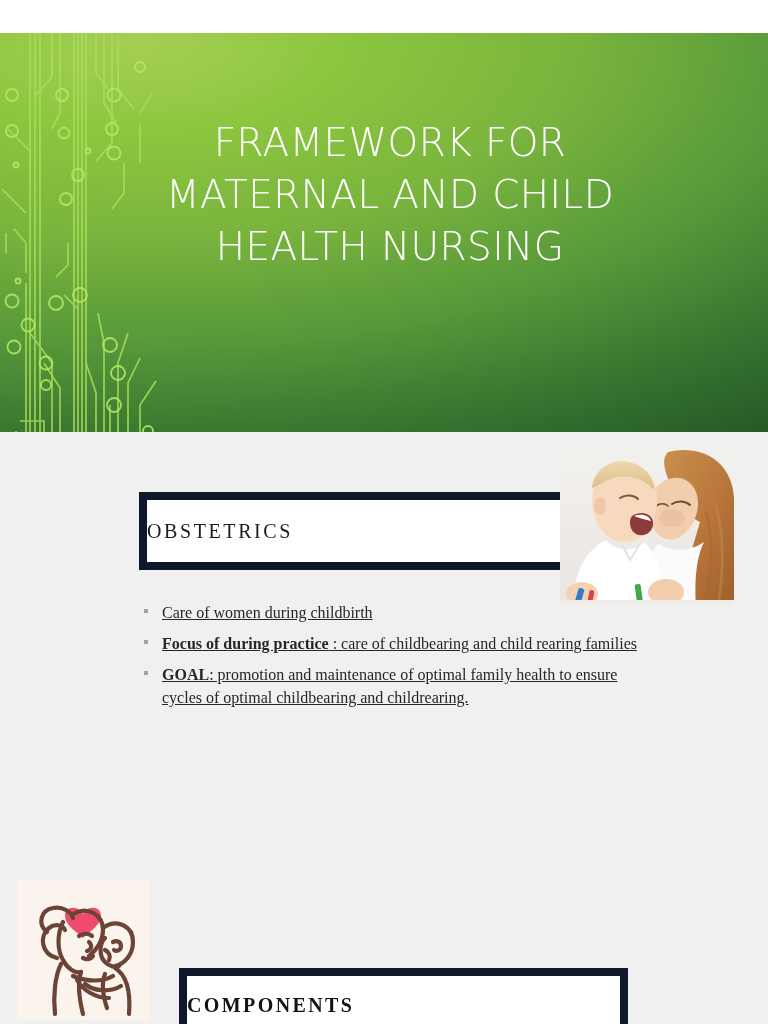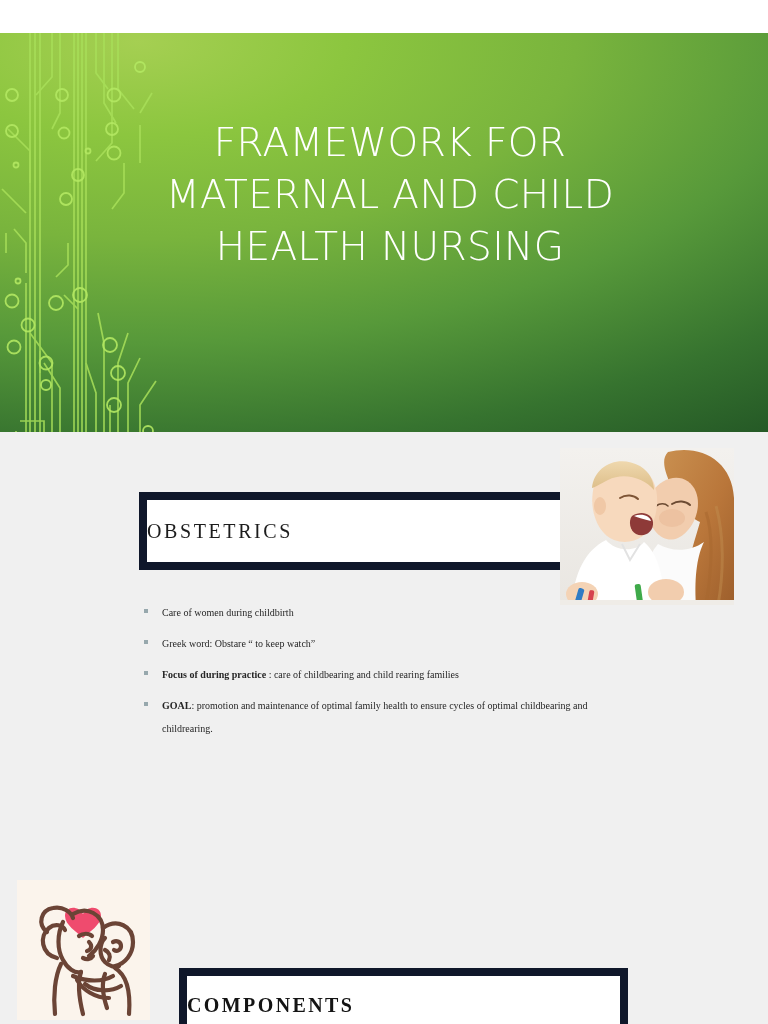--- a/index.html
+++ b/index.html
@@ -106,22 +106,23 @@
   #mother-child-photo svg { display: block; }
 
   
   #obstetrics-bullets {
     position: absolute;
     left: 140px;
     top: 601px;
     width: 500px;
     color: #262626;
     font-family: "Liberation Serif", serif;
-    font-size: 10px;
+    font-size: 16px;
     line-height: 23px;
+    text-decoration: underline;
   }
   .bullet-item {
     position: relative;
     padding-left: 22px;
     margin-bottom: 8px;
   }
   .bullet-item:last-child { margin-bottom: 0; }
   .bullet-dot {
     position: absolute;
     left: 4px;
@@ -319,24 +320,20 @@
   </svg>
 </div>
 
 <div id="obstetrics-bullets">
   <div class="bullet-item">
     <span class="bullet-dot"></span>
     <span class="bullet-strong"></span><span>Care of women during childbirth</span>
   </div>
   <div class="bullet-item">
     <span class="bullet-dot"></span>
-    <span class="bullet-strong"></span><span>Greek word: Obstare “ to keep watch”</span>
-  </div>
-  <div class="bullet-item">
-    <span class="bullet-dot"></span>
     <span class="bullet-strong">Focus of during practice</span><span> :  care of childbearing and child rearing families</span>
   </div>
   <div class="bullet-item">
     <span class="bullet-dot"></span>
     <span class="bullet-strong">GOAL</span><span>: promotion and maintenance of optimal family health to ensure cycles of optimal childbearing and childrearing.</span>
   </div>
 </div>
 
 <div id="slide-components"></div>
 

